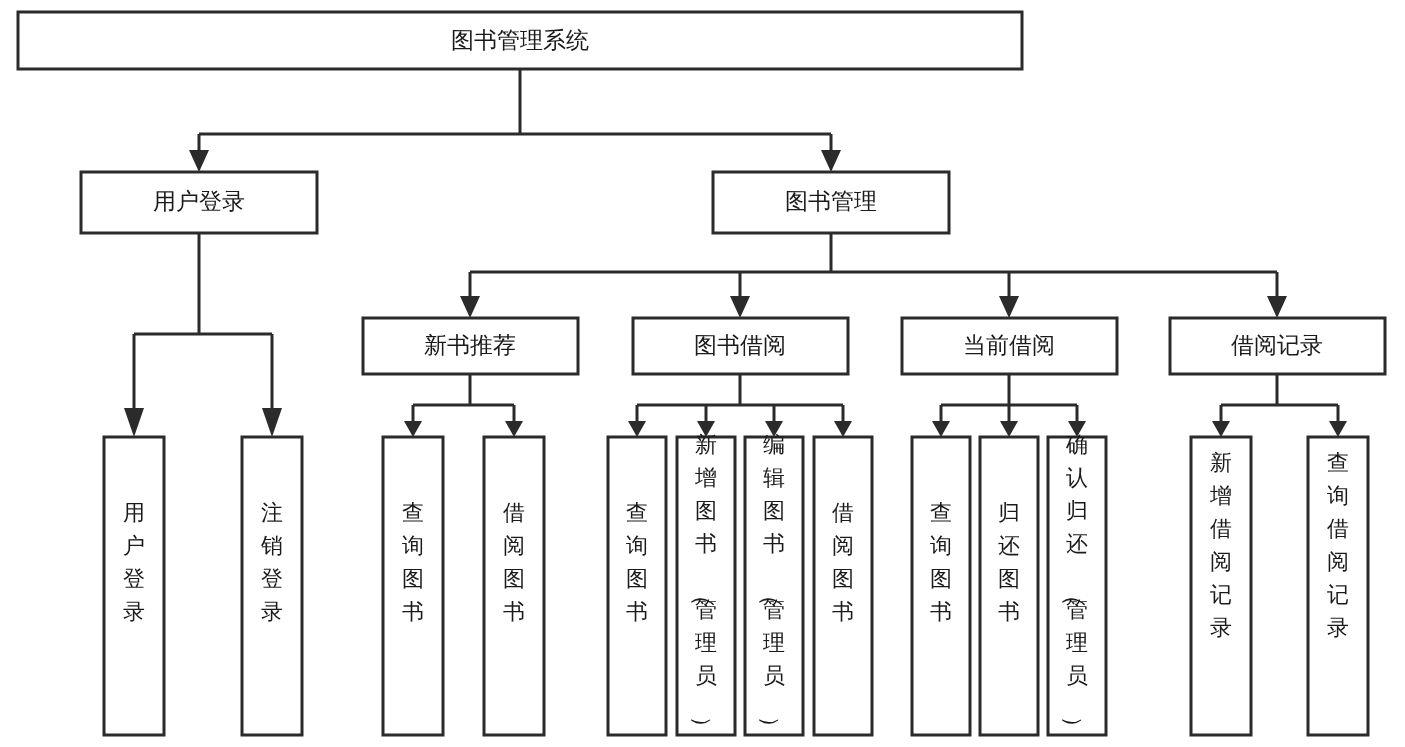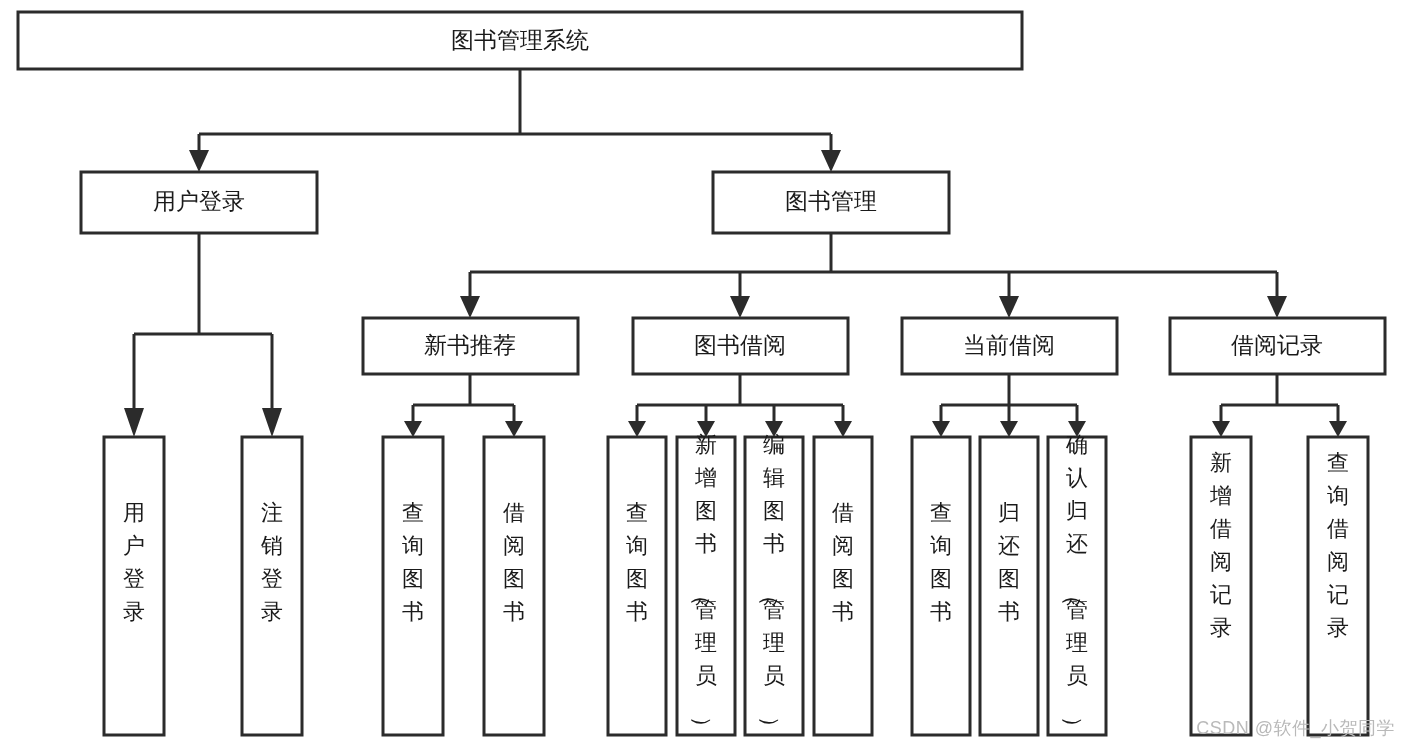--- a/index.html
+++ b/index.html
@@ -232,15 +232,14 @@
       <rect class="node-box" x="1191" y="437" width="60" height="298"></rect>
       <text class="node-label-v" x="1221" y="470"><tspan x="1221" y="470">新</tspan><tspan x="1221" y="503">增</tspan><tspan x="1221" y="536">借</tspan><tspan x="1221" y="569">阅</tspan><tspan x="1221" y="602">记</tspan><tspan x="1221" y="635">录</tspan></text>
     </g>
     <g>
       <rect class="node-box" x="1308" y="437" width="60" height="298"></rect>
       <text class="node-label-v" x="1338" y="470"><tspan x="1338" y="470">查</tspan><tspan x="1338" y="503">询</tspan><tspan x="1338" y="536">借</tspan><tspan x="1338" y="569">阅</tspan><tspan x="1338" y="602">记</tspan><tspan x="1338" y="635">录</tspan></text>
     </g>
 
   </svg>
 
-  <div class="watermark-text">CSDN @软件_小贺同学</div>
 
 </div>
 
 </body></html>

